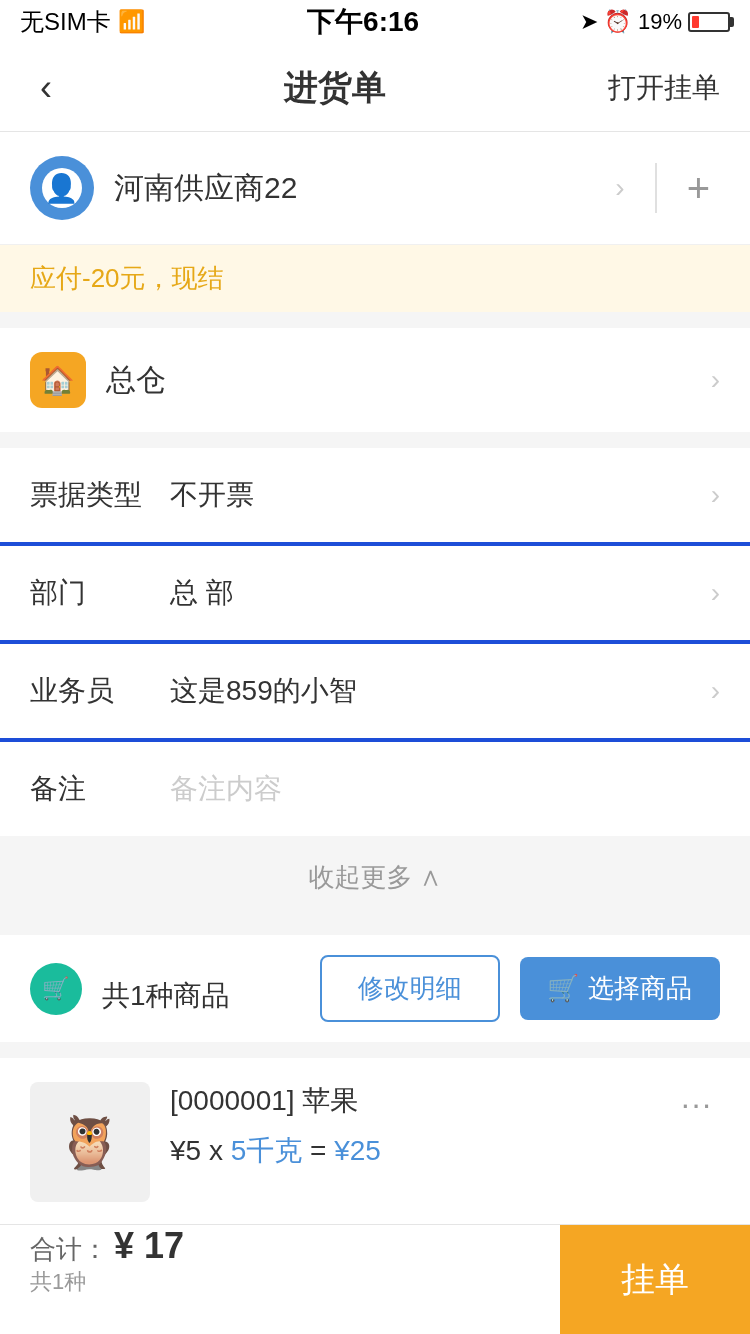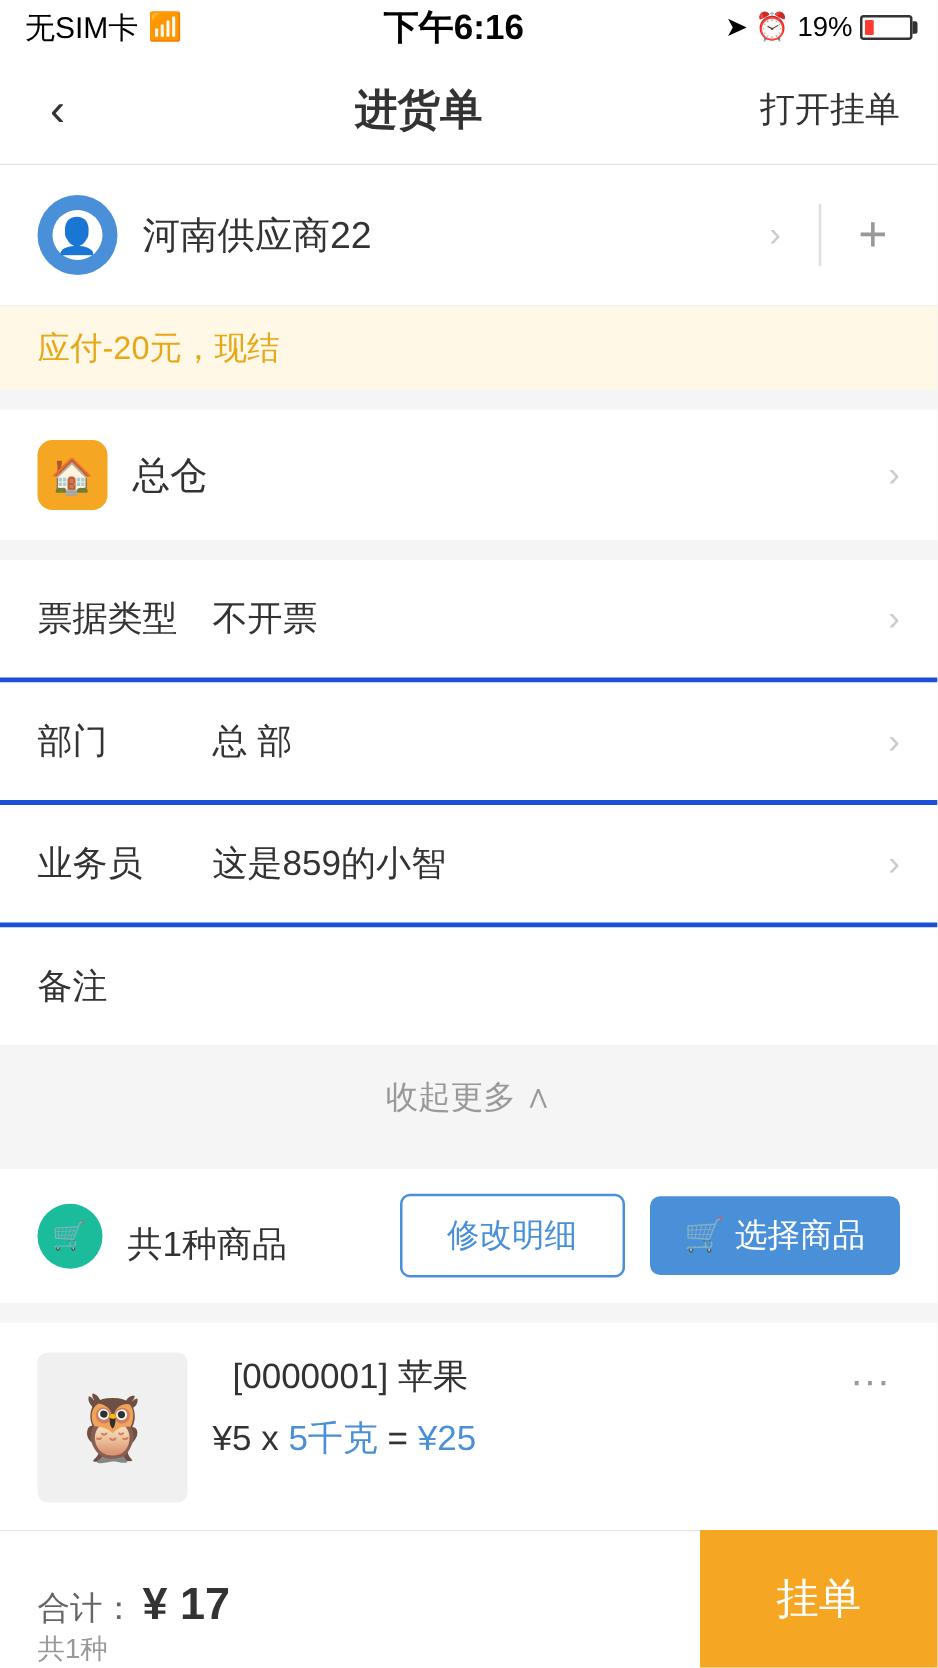--- a/index.html
+++ b/index.html
@@ -227,37 +227,37 @@
       padding: 24px 30px;
       margin-top: 2px;
       gap: 20px;
     }
     .product-thumb {
       width: 120px; height: 120px; background: #f0f0f0; border-radius: 8px;
       display: flex; align-items: center; justify-content: center; flex-shrink: 0;
       color: #ccc; font-size: 48px;
     }
     .product-info { flex: 1; }
-    .product-name { font-size: 28px; color: #333; margin-bottom: 12px; margin-left: 16px; }
+    .product-name { font-size: 28px; color: #333; margin-bottom: 12px; }
     .product-price { font-size: 28px; color: #333; }
     .product-price .blue { color: #4a90d9; }
     .product-price .total { color: #4a90d9; font-weight: 500; }
     .product-more {
       color: #999; font-size: 32px; padding: 4px 8px;
     }
 
     
     .bottom-bar {
       position: fixed;
       bottom: 0;
       left: 0;
       width: 750px;
       height: 110px;
       display: flex;
-      align-items: flex-end;
+      align-items: flex-start;
       background: #fff;
       border-top: 1px solid #e5e5e5;
     }
     .total-area {
       flex: 1;
       padding: 0 30px;
     }
     .total-amount {
       font-size: 30px;
       color: #333;
@@ -361,20 +361,21 @@
     </div>
 
     <div class="form-row">
       <span class="form-label">业务员</span>
       <span class="form-value">这是859的小智</span>
       <span class="row-arrow">›</span>
     </div>
 
     <div class="form-row">
       <span class="form-label">备注</span>
+      <span class="form-placeholder">备注内容</span>
     </div>
   </div>
 
   <div class="collapse-bar">
     <span>收起更多 ∧</span>
   </div>
 
   <div class="product-header card">
     <div class="product-header-icon">
       <span style="font-size:22px;">🛒</span>

